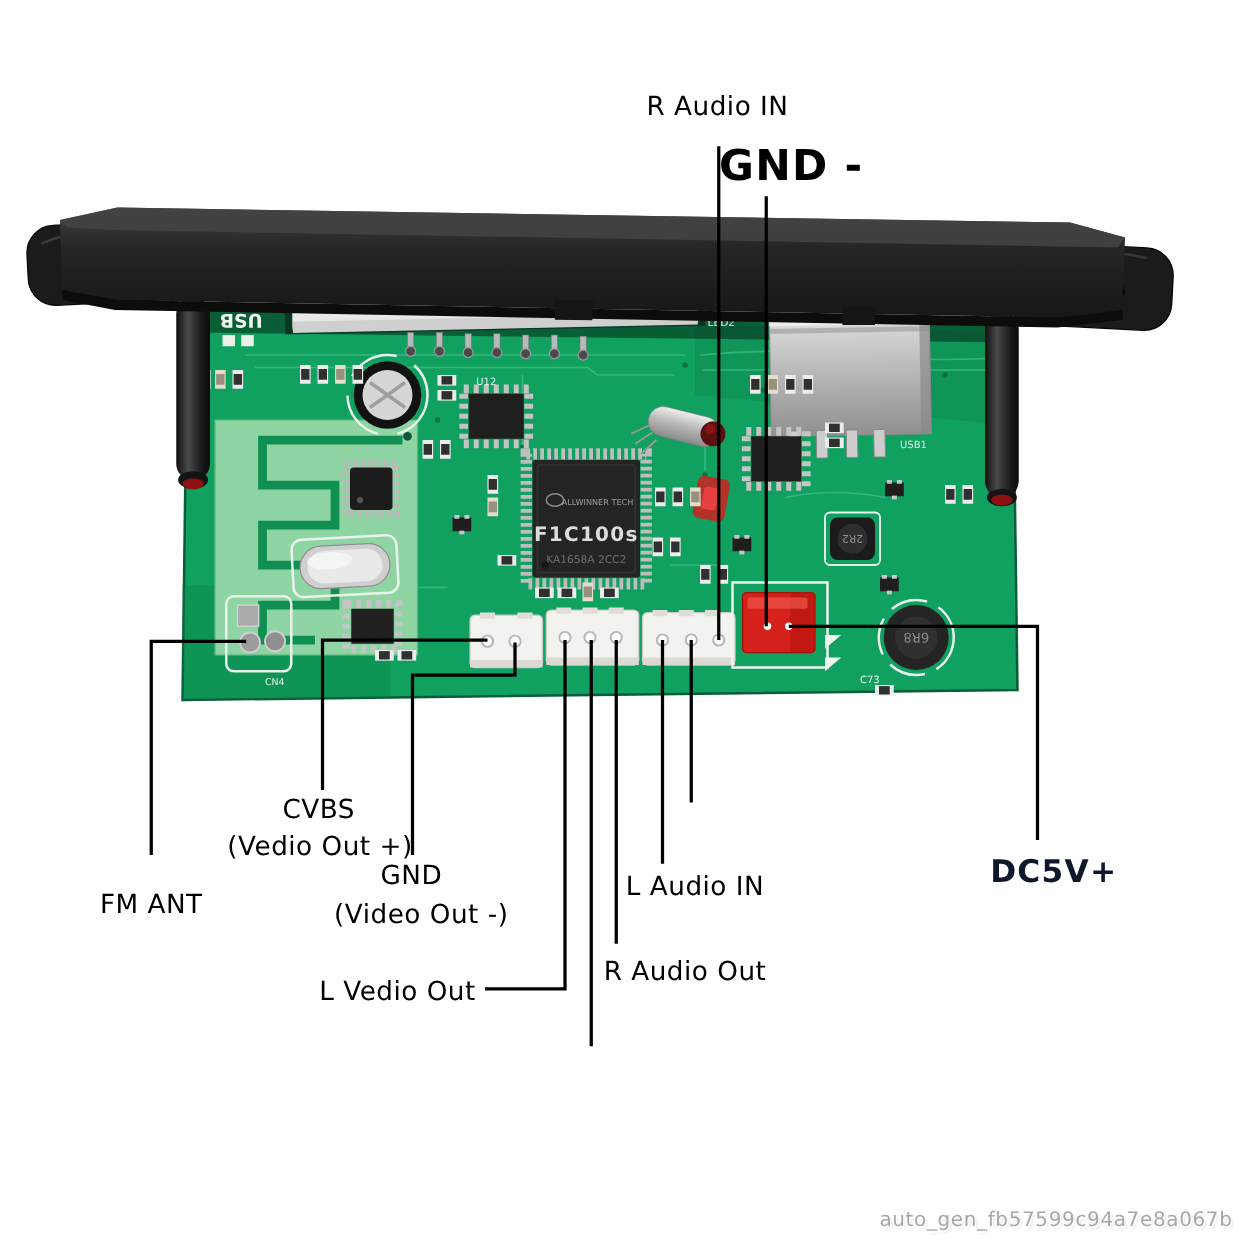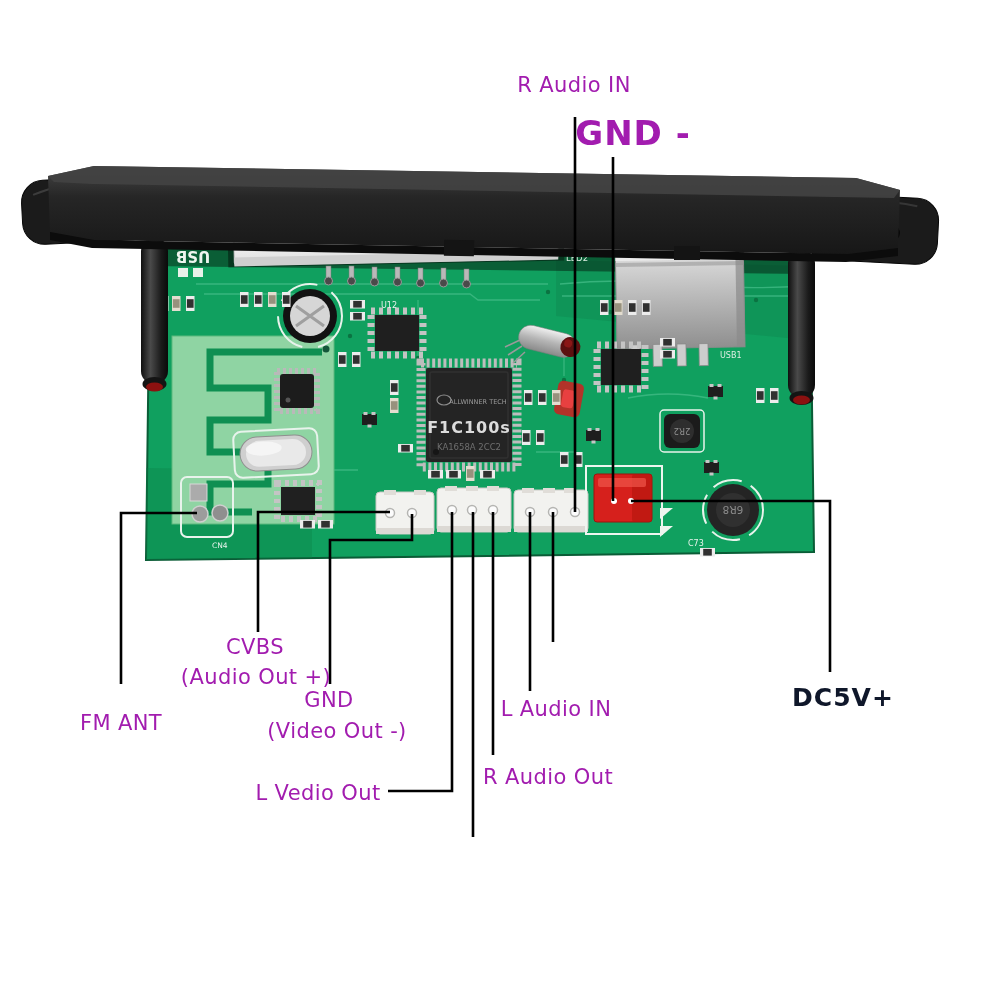--- a/index.html
+++ b/index.html
@@ -1,20 +1,20 @@
 <!DOCTYPE html>
 <html><head>
 <meta charset="utf-8">
 <style>
   html,body{margin:0;padding:0;background:#fff;}
   .stage{position:relative;width:1000px;height:1000px;background:#ffffff;overflow:hidden;
          font-family:"DejaVu Sans","Liberation Sans",sans-serif;}
   .stage svg{position:absolute;left:0;top:0;}
   .lbl{position:absolute;transform:translate(-50%,-50%);white-space:nowrap;
-       font-size:21px;color:#a21caf;letter-spacing:.4px;}
+       font-size:21px;color:#000000;letter-spacing:.4px;}
   .lbl.bold{font-weight:bold;font-size:34px;letter-spacing:1px;}
   .lbl.dc5v{font-weight:bold;font-size:25px;color:#0f172a;letter-spacing:1px;}
   .watermark{position:absolute;right:14px;top:966px;font-size:16px;color:#a8a8a8;
              letter-spacing:.5px;text-shadow:1px 1px 0 rgba(255,255,255,.9),2px 2px 2px rgba(0,0,0,.10);}
   svg text{font-family:"DejaVu Sans","Liberation Sans",sans-serif;}
 </style>
 </head>
 <body>
 
 <div class="stage">
@@ -366,22 +366,23 @@
     <path d="M473,512 L473,837"></path>
     <path d="M493,512 L493,755"></path>
     <path d="M530,512 L530,691"></path>
     <path d="M553,512 L553,642"></path>
   </g>
 </svg>
 
   <div class="lbl" style="left:574px;top:85px">R Audio IN</div>
   <div class="lbl bold" style="left:633px;top:133px">GND -</div>
   <div class="lbl" style="left:255px;top:647px">CVBS</div>
-  <div class="lbl" style="left:256px;top:677px">(Audio Out +)</div>
+  <div class="lbl" style="left:256px;top:677px">(Vedio Out +)</div>
   <div class="lbl" style="left:329px;top:700px">GND</div>
   <div class="lbl" style="left:337px;top:731px">(Video Out -)</div>
   <div class="lbl" style="left:121px;top:723px">FM ANT</div>
   <div class="lbl" style="left:318px;top:793px">L Vedio Out</div>
   <div class="lbl" style="left:548px;top:777px">R Audio Out</div>
   <div class="lbl" style="left:556px;top:709px">L Audio IN</div>
   <div class="lbl dc5v" style="left:843px;top:697px">DC5V+</div>
 
+  <div class="watermark">auto_gen_fb57599c94a7e8a067b</div>
 </div>
 
 </body></html>

